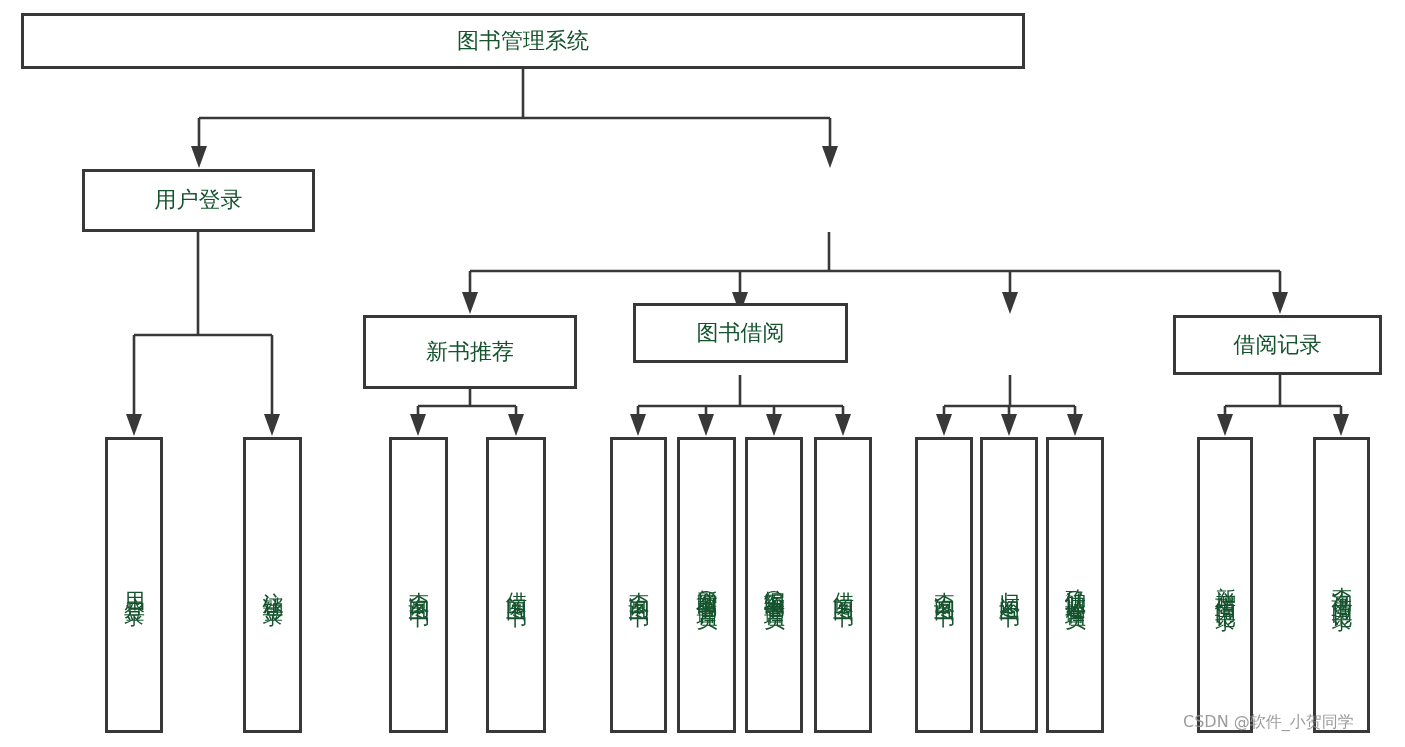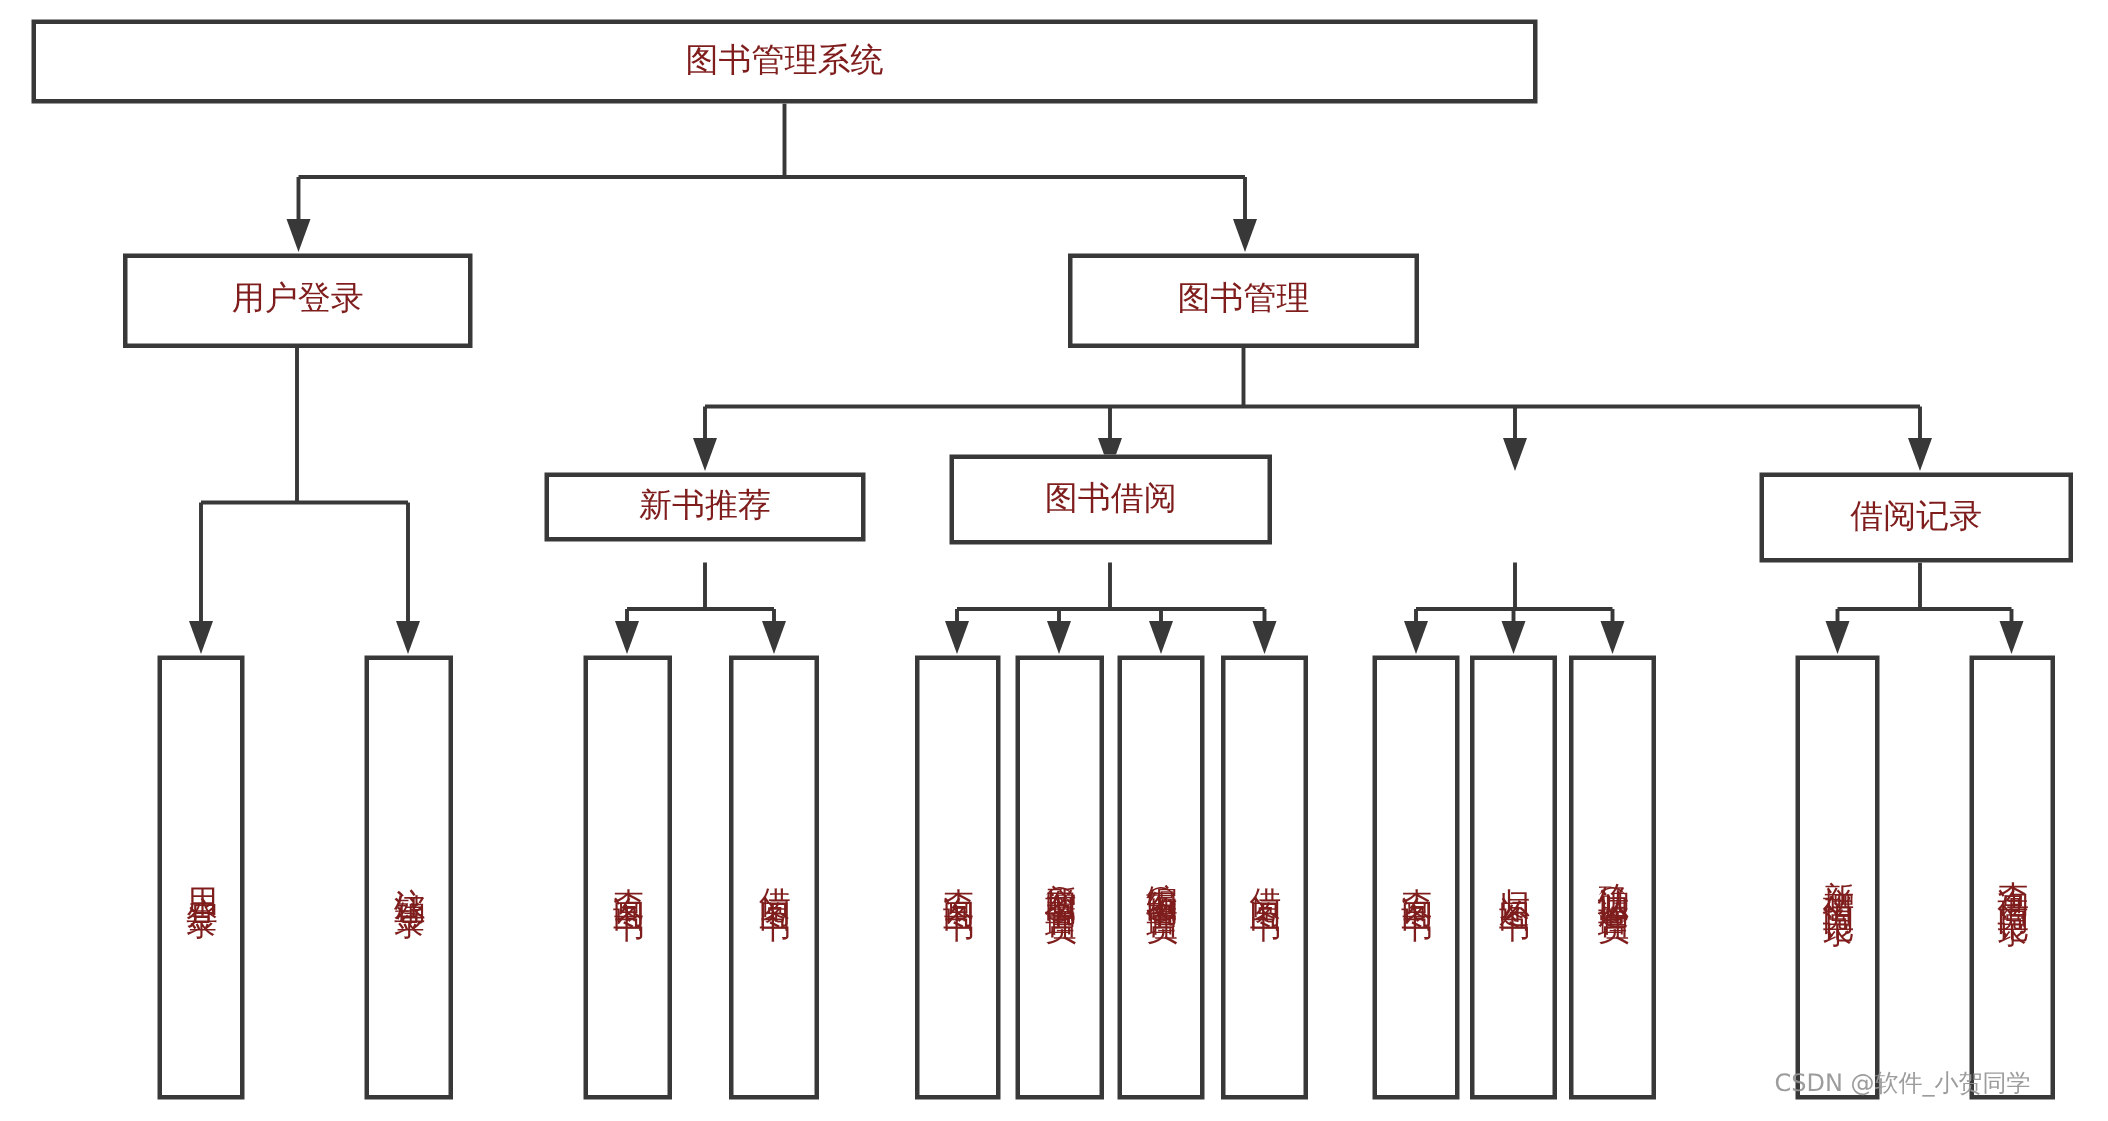--- a/index.html
+++ b/index.html
@@ -3,21 +3,21 @@
 <meta charset="utf-8">
 <style>
   html,body{margin:0;padding:0;background:#ffffff;}
   #stage{
     position:relative;width:1405px;height:747px;background:#ffffff;overflow:hidden;
     font-family:"DejaVu Sans","Liberation Sans",sans-serif;color:#262626;
   }
   .box{
     position:absolute;background:#ffffff;border:3px solid #383838;box-sizing:border-box;
     display:flex;align-items:center;justify-content:center;
-    font-size:22px;line-height:1.2;color:#7f1d1d;white-space:nowrap;z-index:2;text-align:center;
+    font-size:22px;line-height:1.2;color:#14532d;white-space:nowrap;z-index:2;text-align:center;
   }
   .leaf{
     writing-mode:vertical-rl;text-orientation:mixed;
     font-size:21px;letter-spacing:5px;white-space:normal;z-index:2;
   }
   .leaf-tight{letter-spacing:3px;}
   #wires{position:absolute;left:0;top:0;z-index:1;}
   #wires path{stroke:#383838;stroke-width:2.6;fill:none;}
   #wires polygon{fill:#383838;stroke:none;}
   .watermark{
@@ -63,23 +63,22 @@
     <polygon points="1067,414 1083,414 1075,436"></polygon>
 
     <path d="M1280 375 V406 M1225 406 H1341 M1225 406 V418 M1341 406 V418"></path>
     <polygon points="1217,414 1233,414 1225,436"></polygon>
     <polygon points="1333,414 1349,414 1341,436"></polygon>
   </svg>
 
   <div class="box" style="left:21px;top:13px;width:1004px;height:56px">图书管理系统</div>
 
   <div class="box" style="left:82px;top:169px;width:233px;height:63px">用户登录</div>
-  <div class="box" style="left:712px;top:169px;width:234px;height:63px">图书管理</div>
 
-  <div class="box" style="left:363px;top:315px;width:214px;height:46px">新书推荐</div>
+  <div class="box" style="left:363px;top:315px;width:214px;height:74px">新书推荐</div>
   <div class="box" style="left:633px;top:303px;width:215px;height:60px">图书借阅</div>
   <div class="box" style="left:1173px;top:315px;width:209px;height:60px">借阅记录</div>
 
   <div class="box leaf" style="left:105px;top:437px;width:58px;height:296px">用户登录</div>
   <div class="box leaf" style="left:243px;top:437px;width:59px;height:296px">注销登录</div>
 
   <div class="box leaf" style="left:389px;top:437px;width:59px;height:296px">查询图书</div>
   <div class="box leaf" style="left:486px;top:437px;width:60px;height:296px">借阅图书</div>
 
   <div class="box leaf" style="left:610px;top:437px;width:57px;height:296px">查询图书</div>

